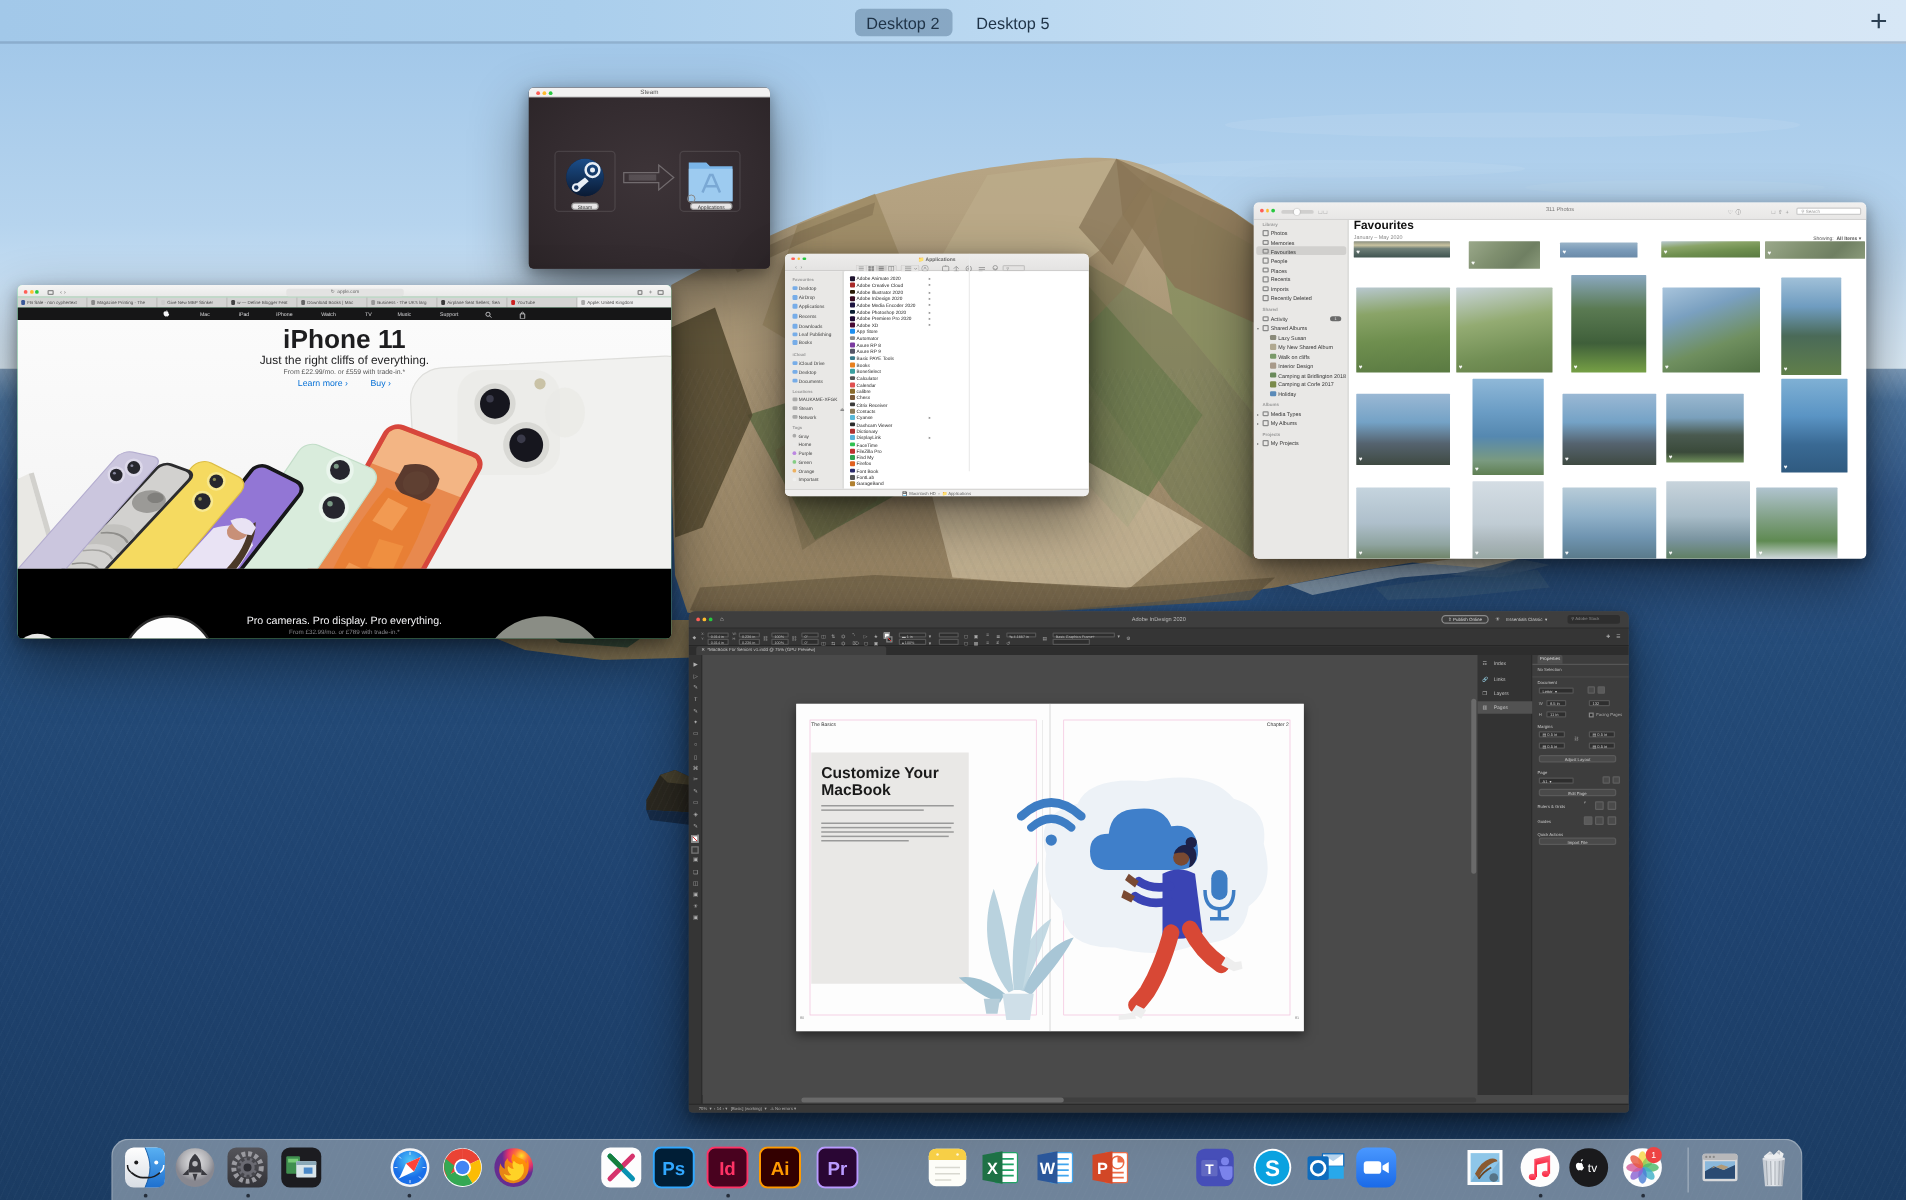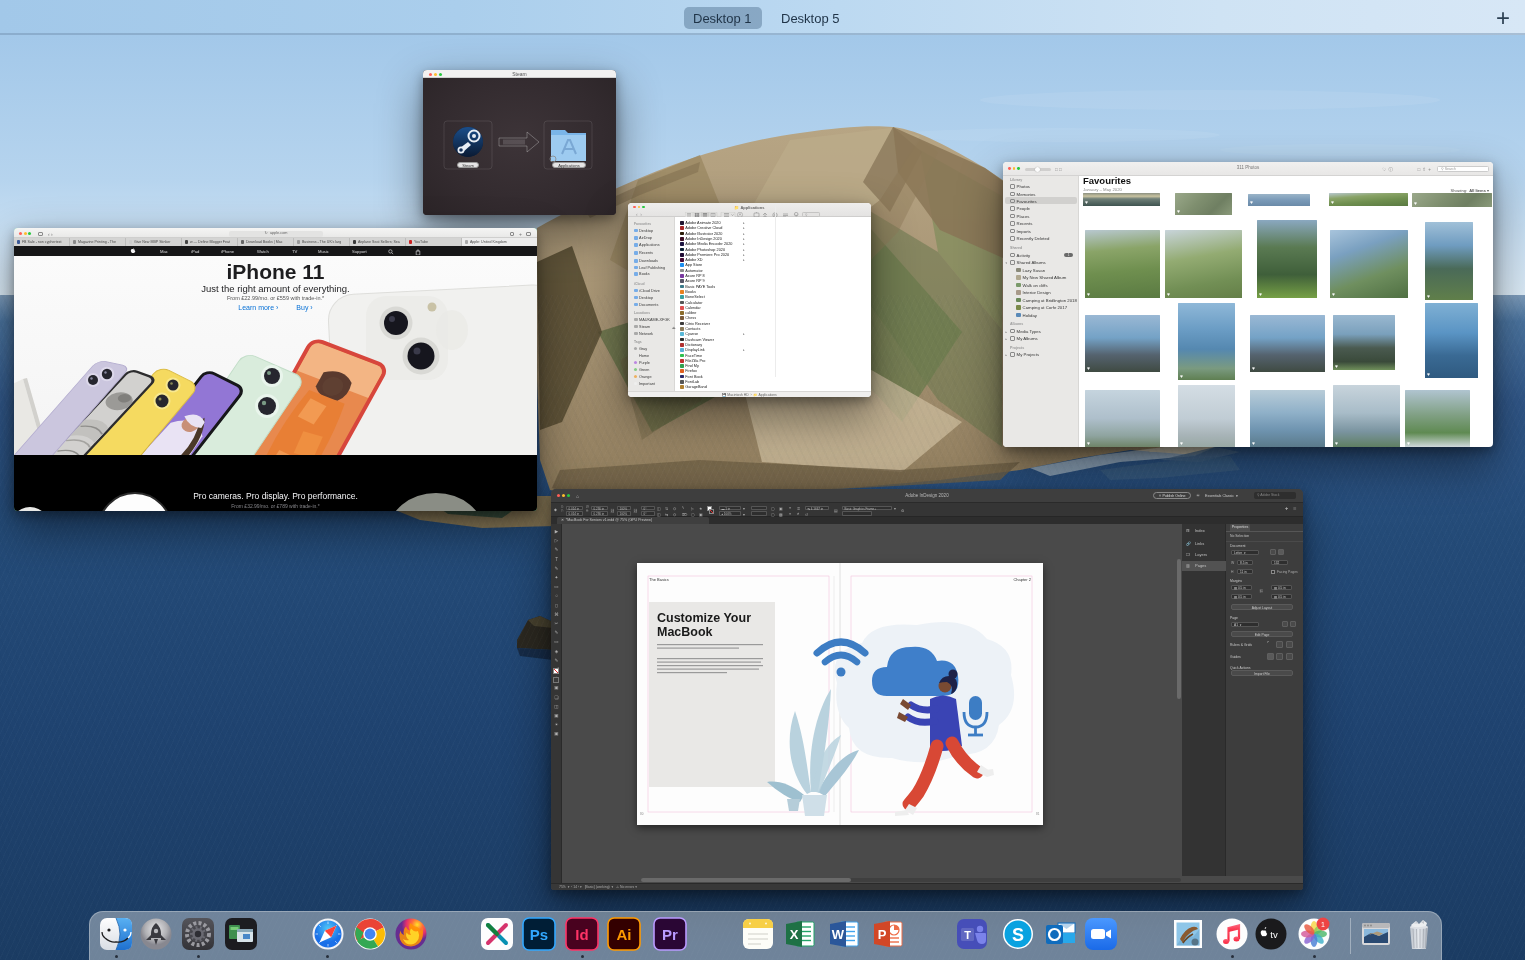--- a/index.html
+++ b/index.html
@@ -151,21 +151,21 @@
   <path d="M428,500 L470,497 L522,504 L502,518 L448,514 Z" fill="#37503f" opacity="0.95"></path>
   <path d="M395,487 L420,485 L428,500 L398,505 Z" fill="#a3926e"></path>
 
   <path d="M517,640 L528,620 L540,616 L553,622 L553,650 L517,648 Z" fill="#2b2820"></path>
   <path d="M528,620 L540,616 L553,622 L553,628 L534,626 Z" fill="#4a4430" opacity="0.9"></path>
   <path d="M517,648 L553,650 L553,660 L520,656 Z" fill="#14273f" opacity="0.85"></path>
 </svg>
 <div class="abs" style="left:0;top:295px;width:1525px;height:665px;background:repeating-linear-gradient(115deg, rgba(255,255,255,0.02) 0px, rgba(255,255,255,0.02) 1px, transparent 1px, transparent 5px), repeating-linear-gradient(245deg, rgba(0,20,40,0.02) 0px, rgba(0,20,40,0.02) 2px, transparent 2px, transparent 7px);"></div>
 <div id="topbar" class="abs">
   <div class="chip"></div>
-  <div class="t1">Desktop 1</div>
+  <div class="t1">Desktop 2</div>
   <div class="t2">Desktop 5</div>
   <div class="plus">+</div>
   <div class="seam"></div>
 </div>
 
 <div id="steam" class="win">
   <div class="tb"></div>
   <div class="tl" style="left:6px;top:3px;width:3px;height:3px;background:#ff5f57"></div>
   <div class="tl" style="left:11px;top:3px;width:3px;height:3px;background:#febc2e"></div>
   <div class="tl" style="left:16px;top:3px;width:3px;height:3px;background:#28c840"></div>
@@ -347,30 +347,30 @@
               <circle cx="93" cy="380" r="5" fill="#26262e"></circle>
               <circle cx="91.5" cy="378.5" r="1.2" fill="#8888a0"></circle>
         <circle cx="107" cy="374" r="7.3" fill="#dcd8ea"></circle>
               <circle cx="107" cy="374" r="5.2" fill="#26262e"></circle>
               <circle cx="105.5" cy="372.5" r="1.2" fill="#8888a0"></circle>      
             </g>
       </g>
     </svg>
   </div>
   <div class="h1">iPhone 11</div>
-  <div class="h2">Just the right amount of everything.</div>
+  <div class="h2">Just the right cliffs of everything.</div>
   <div class="h3">From £22.99/mo. or £559 with trade-in.*</div>
   <div class="h4"><span style="margin-right:18px;">Learn more ›</span><span>Buy ›</span></div>
   <div class="band">
     <svg class="abs" style="left:0;top:0" width="523" height="56" viewBox="0 0 523 56">
       <ellipse cx="121" cy="76" rx="37" ry="38" fill="#fdfdfd" stroke="#2a2a2a" stroke-width="2"></ellipse>
       <ellipse cx="422" cy="78" rx="48" ry="40" fill="#8a8d85"></ellipse>
       <ellipse cx="16" cy="78" rx="22" ry="26" fill="#e8e8e6"></ellipse>
     </svg>
-    <div class="b2">Pro cameras. Pro display. Pro performance.</div>
+    <div class="b2">Pro cameras. Pro display. Pro everything.</div>
     <div class="b3">From £32.99/mo. or £789 with trade-in.*</div>
   </div>
 </div>
 
 <div id="finder" class="win">
   <div class="top"></div>
   <div class="tl" style="left:5px;top:2.5px;width:2.8px;height:2.8px;background:#ff5f57"></div>
   <div class="tl" style="left:9.5px;top:2.5px;width:2.8px;height:2.8px;background:#febc2e"></div>
   <div class="tl" style="left:14px;top:2.5px;width:2.8px;height:2.8px;background:#28c840"></div>
   <div class="wt">📁 Applications</div>

